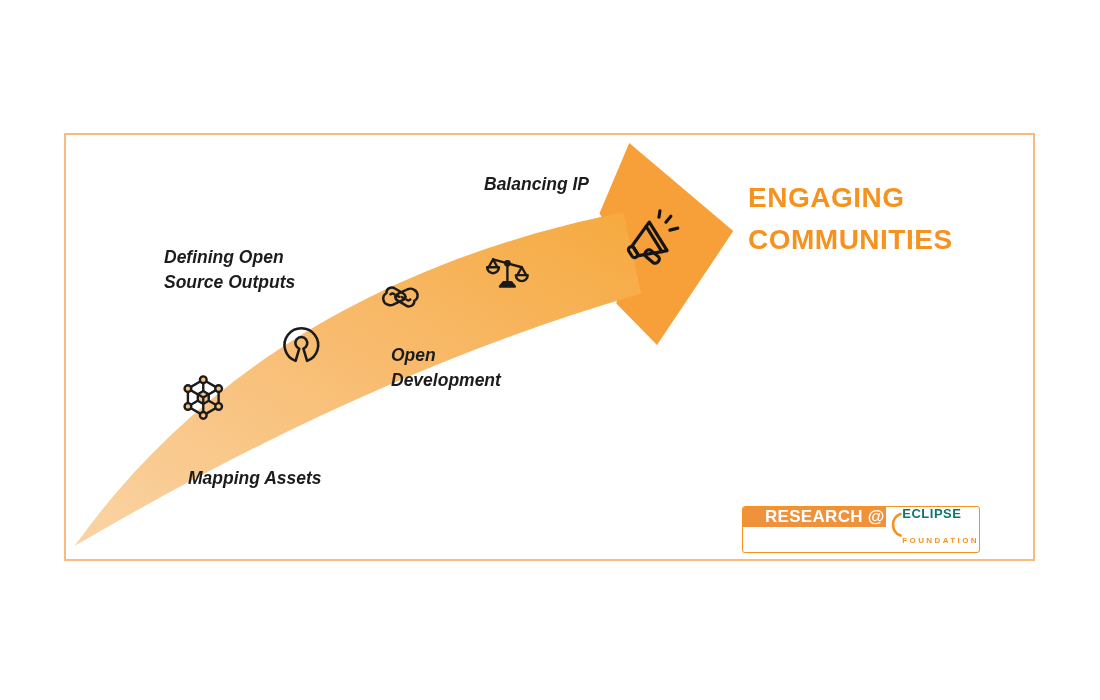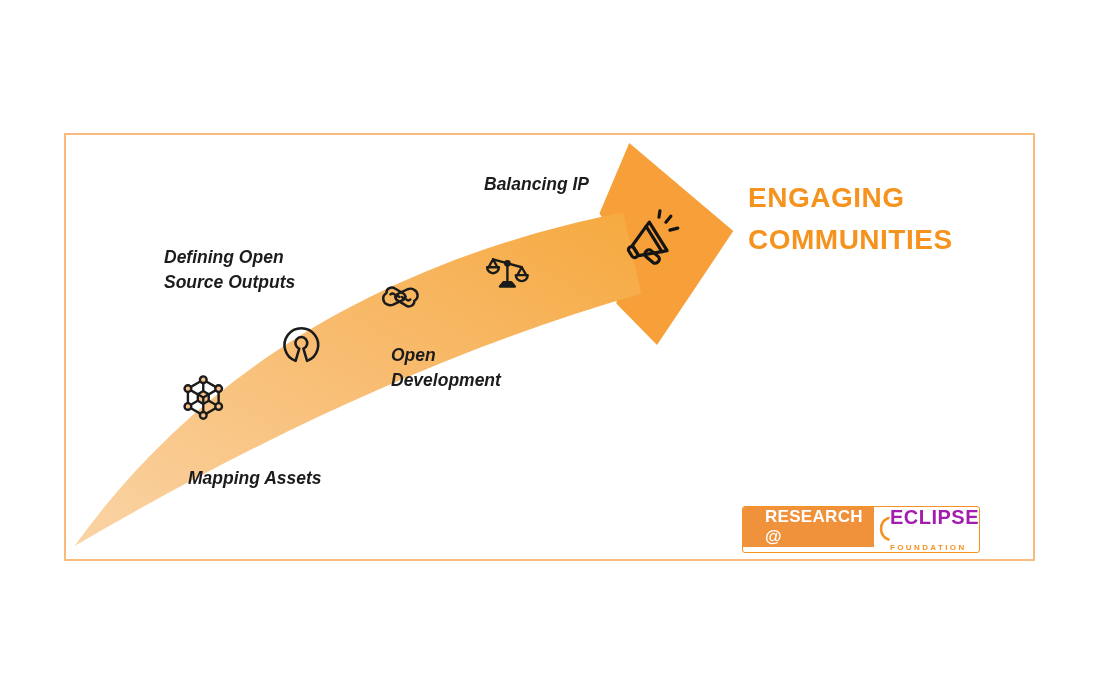--- a/index.html
+++ b/index.html
@@ -29,21 +29,21 @@
   }
   .ribbon{
     width:182px;background:#F0913B;color:#ffffff;font-weight:700;font-size:17px;
     letter-spacing:0.3px;display:flex;align-items:center;padding-left:22px;
     box-sizing:border-box;
     clip-path:polygon(0 0,160px 0,182px 50%,160px 100%,0 100%);
   }
   .logo{flex:1;display:flex;align-items:center;justify-content:center;gap:1px;}
   .logo svg{margin-right:-3px;margin-top:-2px;}
   .logo-text{display:flex;flex-direction:column;line-height:1;}
-  .brand{color:#a21caf;font-weight:700;font-size:20px;letter-spacing:0.5px;}
+  .brand{color:#0f766e;font-weight:700;font-size:13px;letter-spacing:0.5px;}
   .brand-sub{color:#F6921E;font-weight:700;font-size:8px;letter-spacing:2.4px;margin-top:17px;}
 </style>
 </head>
 <body>
 
 <div class="slide">
 
   <svg class="graphic" viewBox="0 0 971 428" aria-hidden="true">
     <defs>
       <linearGradient id="bandGrad" x1="0" y1="1" x2="1" y2="0">

